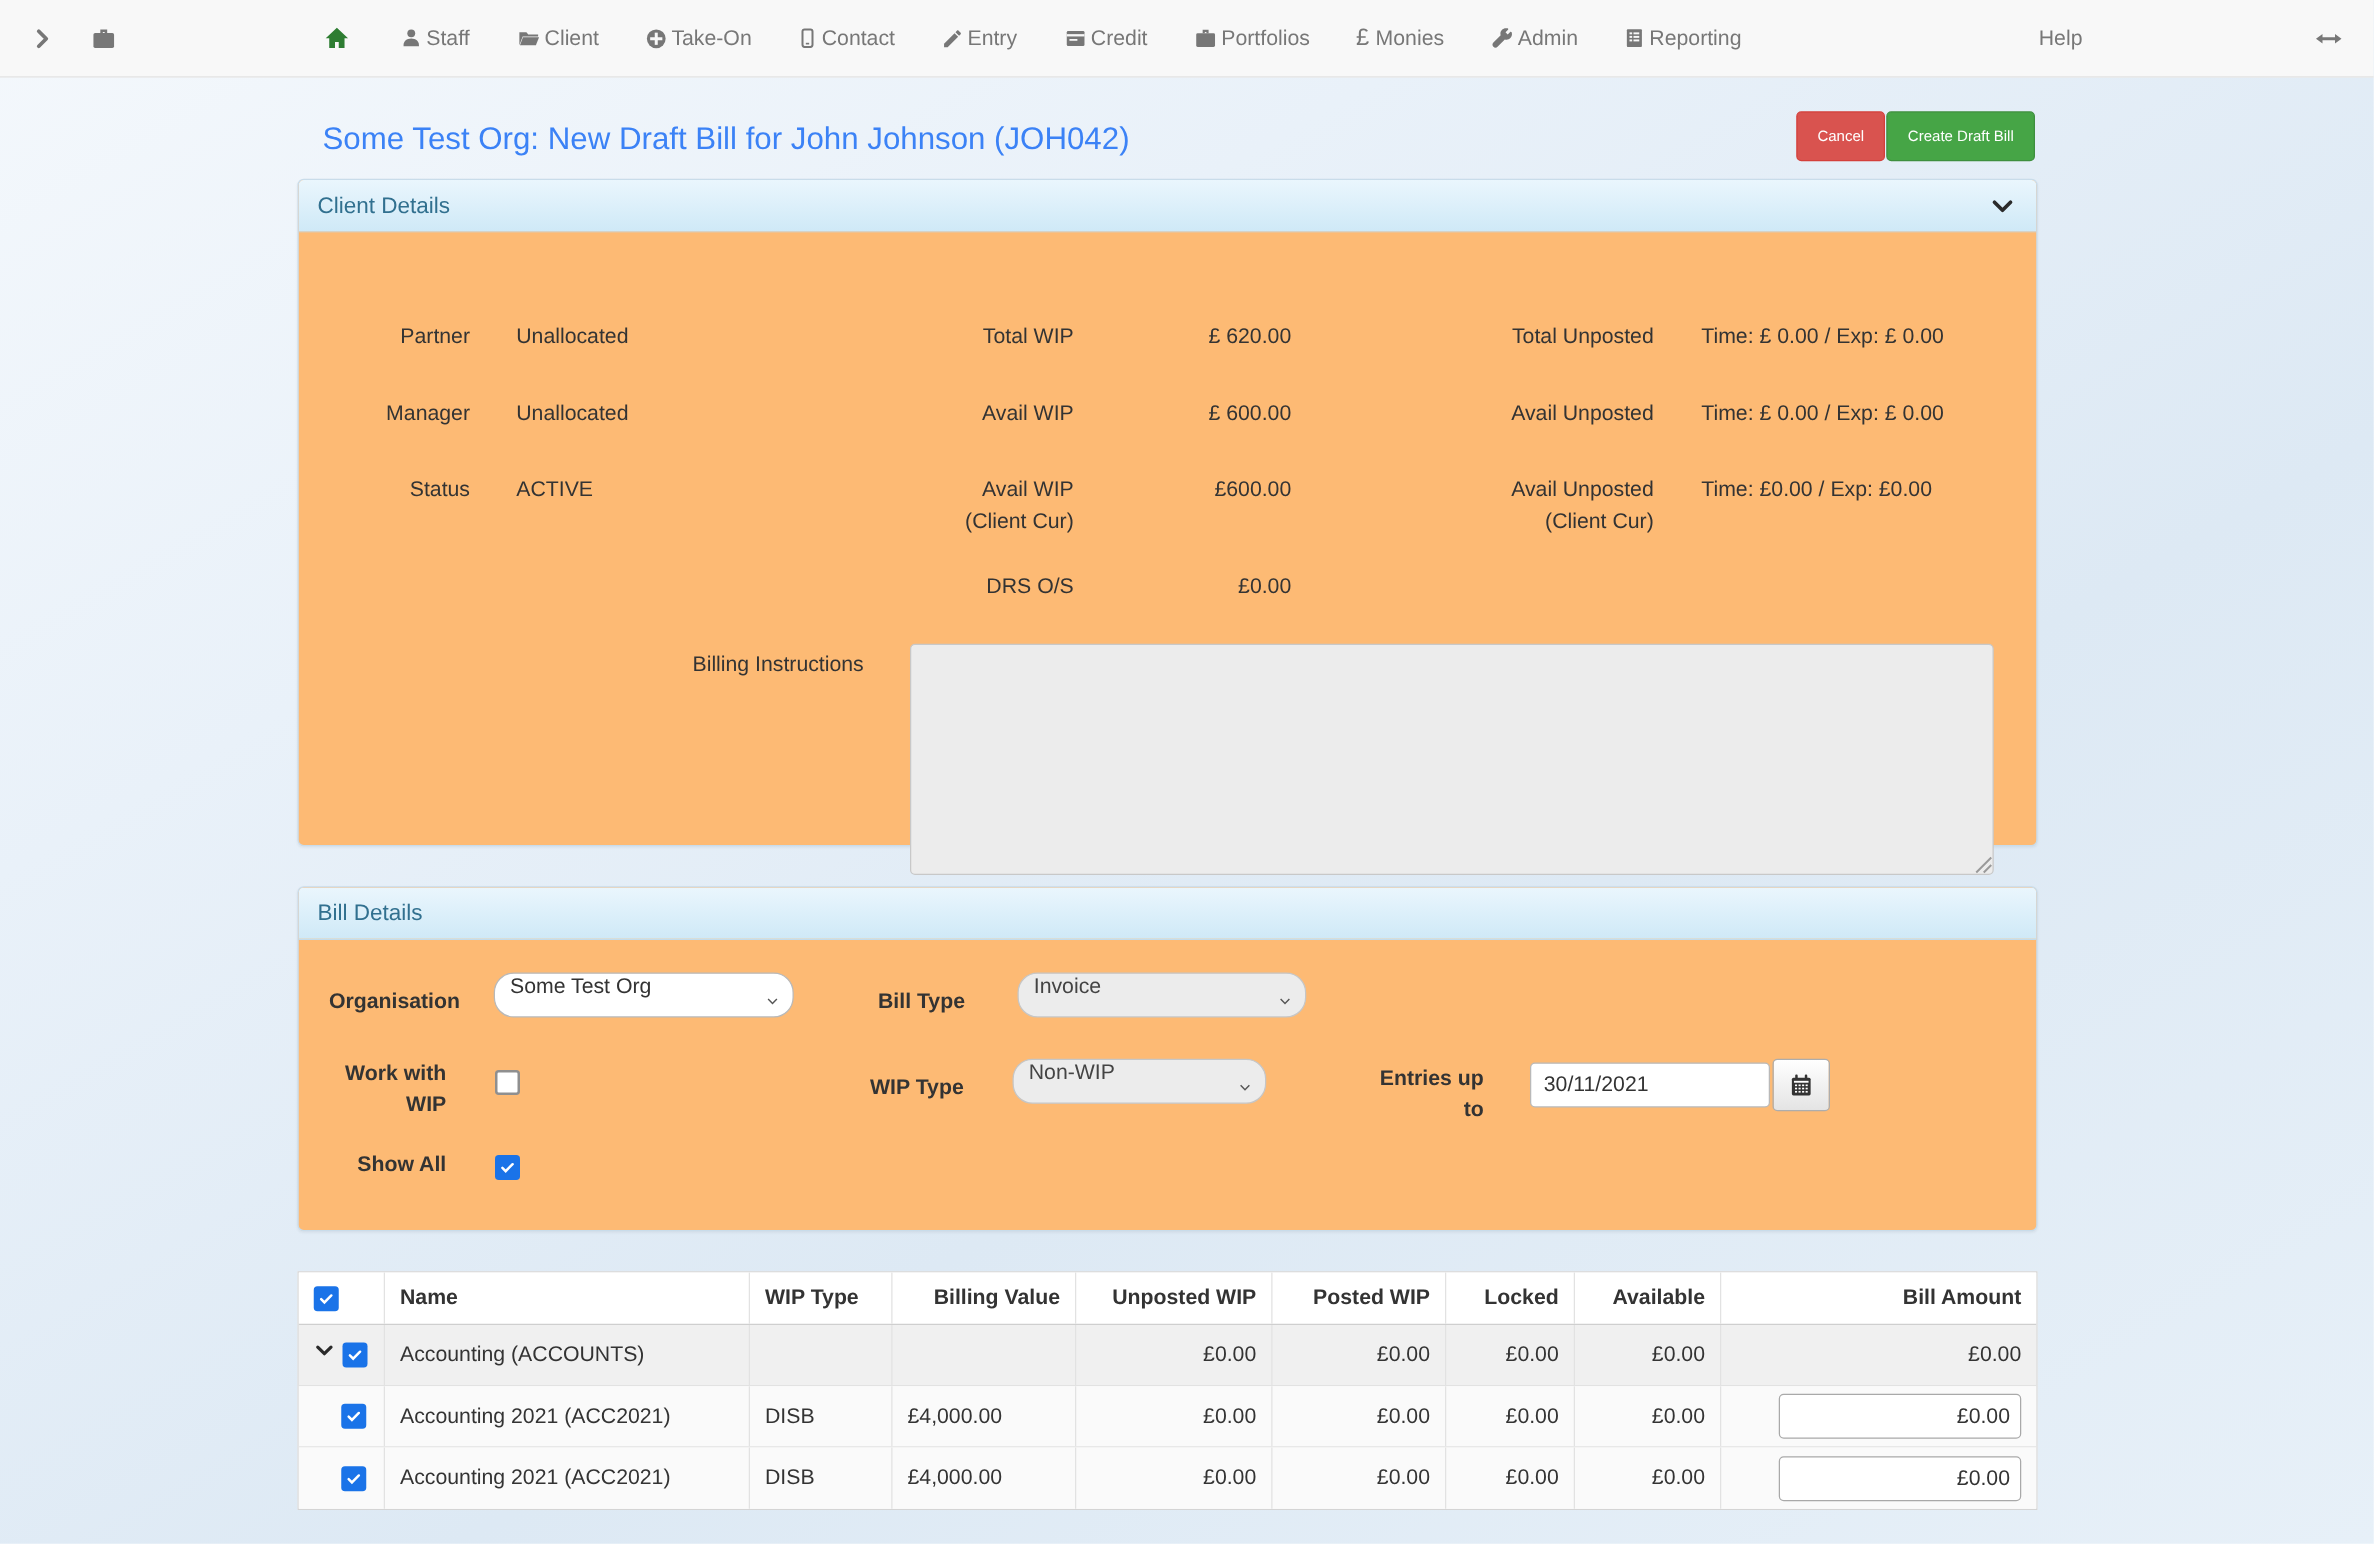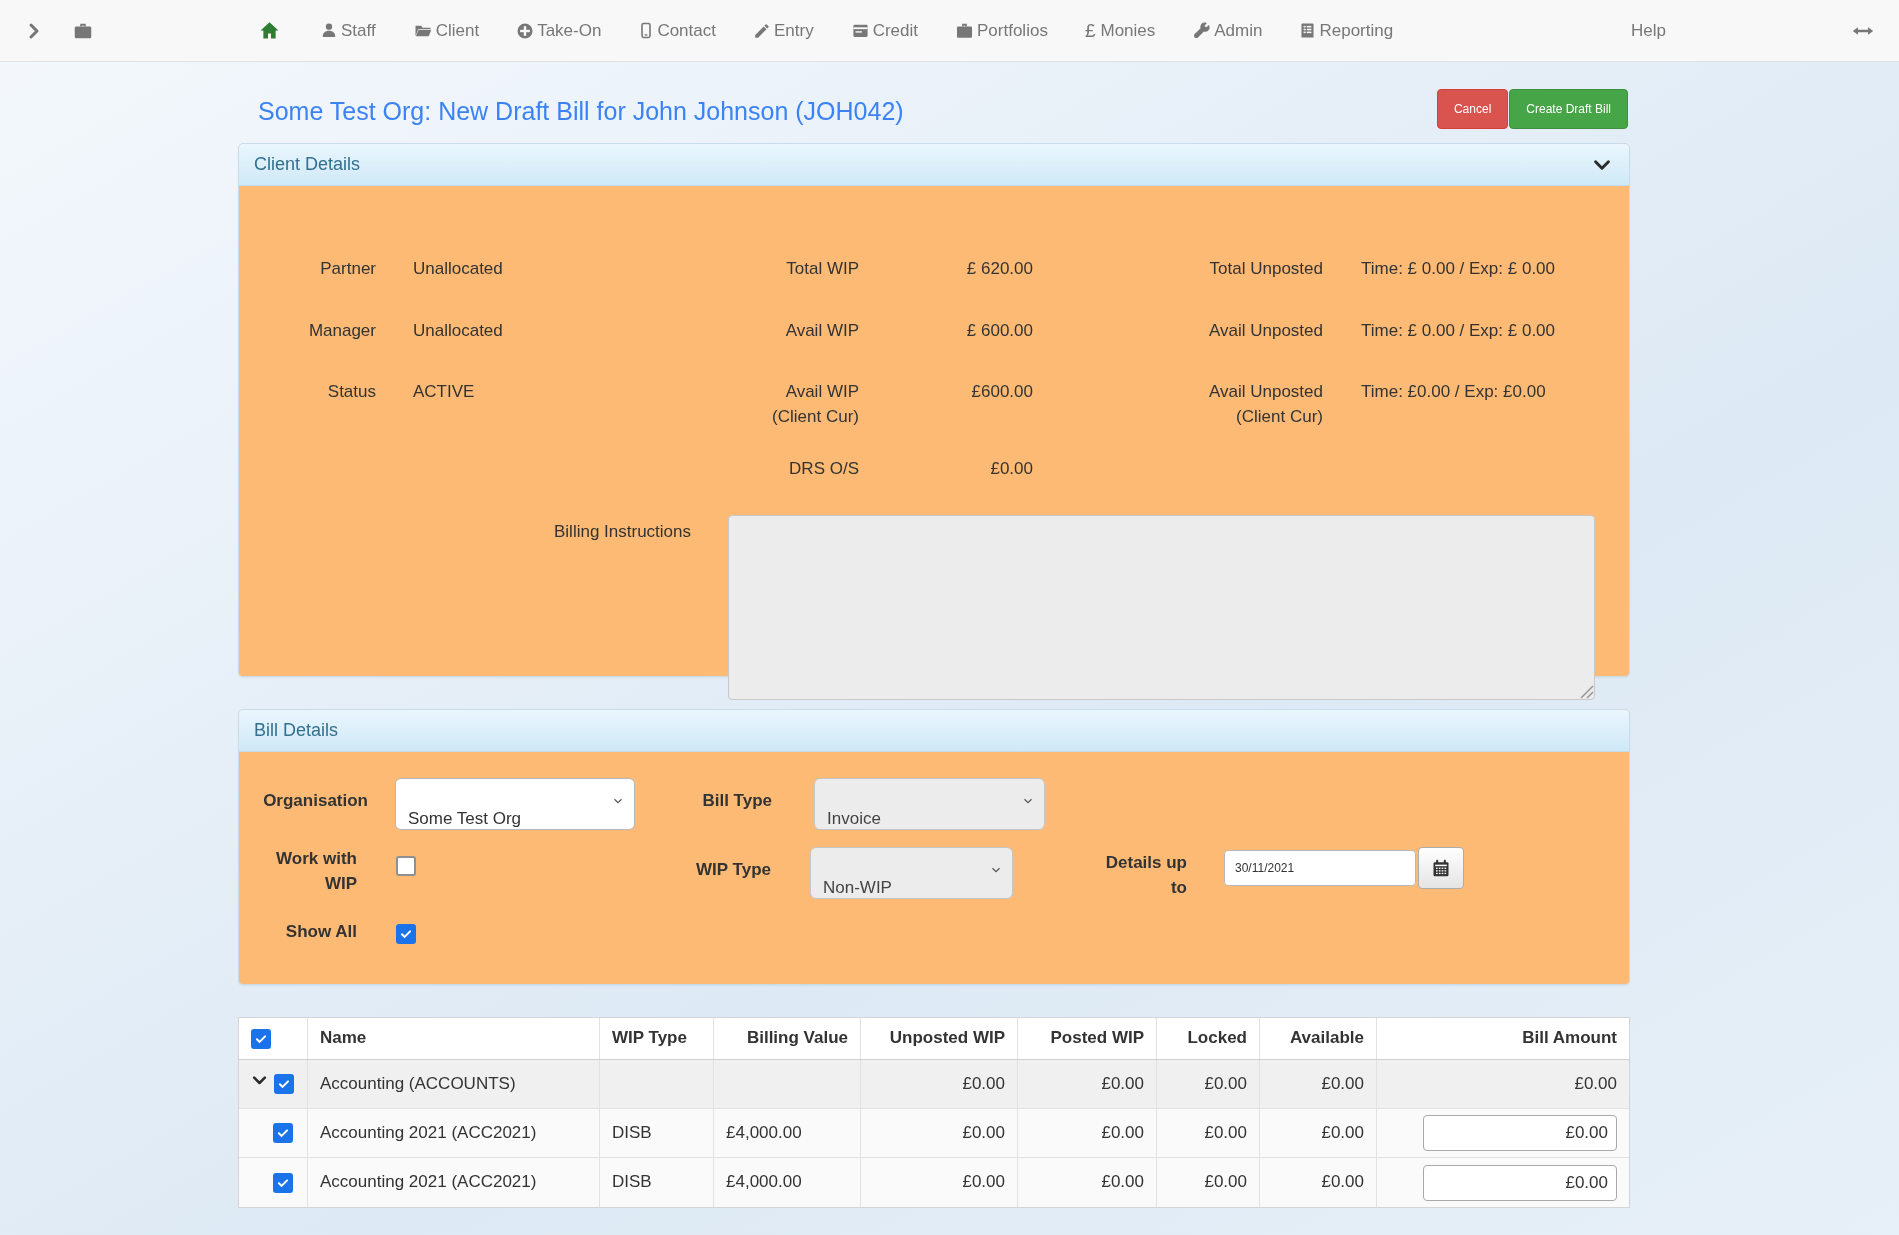--- a/index.html
+++ b/index.html
@@ -45,34 +45,34 @@
   .row-a{top:112px}.row-b{top:174px}.row-c{top:235px}.row-d{top:312px}
   .lb1{left:15px;width:122px}.vl1{left:174px}
   .lb2{left:508px;width:112px}.vl2{left:620px;width:174px;text-align:right}
   .lb3{left:954px;width:130px}.vl3{left:1122px}
   .billing-label{left:15px;width:437px;top:375px}
   .bill-instr{position:absolute;left:489px;top:371px;width:867px;height:185px;background:#ececec;
     border:1px solid #c8c8c8;border-radius:4px;resize:none;font-family:inherit;font-size:17px;padding:8px}
   .grip{position:absolute;left:1341px;top:541px;pointer-events:none}
   
   .bd-label{position:absolute;font-weight:bold;font-size:17px;line-height:25px;text-align:right}
-  .sel{position:absolute;height:52px;border:1px solid #b9b9b9;border-radius:6px;background:#fff;
-    display:flex;align-items:flex-end;padding:0 32px 0 12px;font-size:17px;cursor:pointer}
+  .sel{position:absolute;height:36px;border:1px solid #b9b9b9;border-radius:16px;background:#fff;
+    display:flex;align-items:flex-start;padding:0 32px 0 12px;font-size:17px;cursor:pointer}
   .sel .caret{position:absolute;right:9px;top:14px}
   .sel.disabled{background:#ececec;border-color:#c6c6c6;color:#444}
   .lbl-org{left:15px;top:78px;width:114px}
   .sel-org{left:156px;top:68px;width:240px}
   .lbl-billtype{left:396px;top:78px;width:137px}
   .sel-billtype{left:575px;top:68px;width:231px}
   .lbl-wwip{left:15px;top:136px;width:103px}
   .lbl-wiptype{left:395px;top:147px;width:137px}
   .sel-wiptype{left:571px;top:137px;width:203px}
   .lbl-entries{left:853px;top:140px;width:95px}
   .date-input{position:absolute;left:985px;top:140px;width:192px;height:36px;border:1px solid #b9b9b9;
-    border-radius:4px;padding:0 10px;font-size:12px;font-family:inherit;color:#333}
+    border-radius:4px;padding:0 10px;font-size:17px;font-family:inherit;color:#333}
   .cal-btn{position:absolute;left:1179px;top:137px;width:46px;height:42px;border:1px solid #adadad;
     border-radius:4px;background:linear-gradient(#ffffff,#e4e4e4);display:flex;align-items:center;justify-content:center;cursor:pointer}
   .lbl-showall{left:15px;top:209px;width:103px}
   
   .cbx{width:20px;height:20px;border-radius:3px;cursor:pointer;flex:none;display:flex;align-items:center;justify-content:center}
   .cbx.checked{background:var(--checkbox-blue)}
   .cbx.unchecked{background:#fff;border:2px solid #8f8f8f}
   .cbx-wwip{position:absolute;left:157px;top:146px}
   .cbx-showall{position:absolute;left:157px;top:214px}
   
@@ -302,21 +302,21 @@
     <div class="bd-label lbl-wiptype">WIP Type</div>
     <div class="sel disabled sel-wiptype">
       <span>Non-WIP</span>
       <span class="caret">
         <svg width="14" height="14" viewBox="0 0 24 24">
             <path d="M6 9l6 6 6-6" fill="none" stroke="#555" stroke-width="2"></path>
           </svg>
       </span>
     </div>
 
-    <div class="bd-label lbl-entries">Details up to</div>
+    <div class="bd-label lbl-entries">Entries up to</div>
     <input class="date-input" value="30/11/2021" style="">
     <div class="cal-btn">
       <svg width="20" height="20" viewBox="0 0 24 24">
           <rect x="3" y="5" width="18" height="17" rx="1.5" fill="#333"></rect>
           <rect x="6.2" y="2" width="2.4" height="5" rx="1" fill="#333"></rect>
           <rect x="15.4" y="2" width="2.4" height="5" rx="1" fill="#333"></rect>
           <rect x="5" y="8" width="14" height="1.8" fill="#fff"></rect>
           <g fill="#fff">
             <rect x="6" y="11.5" width="2" height="1.6"></rect>
             <rect x="9.4" y="11.5" width="2" height="1.6"></rect>

